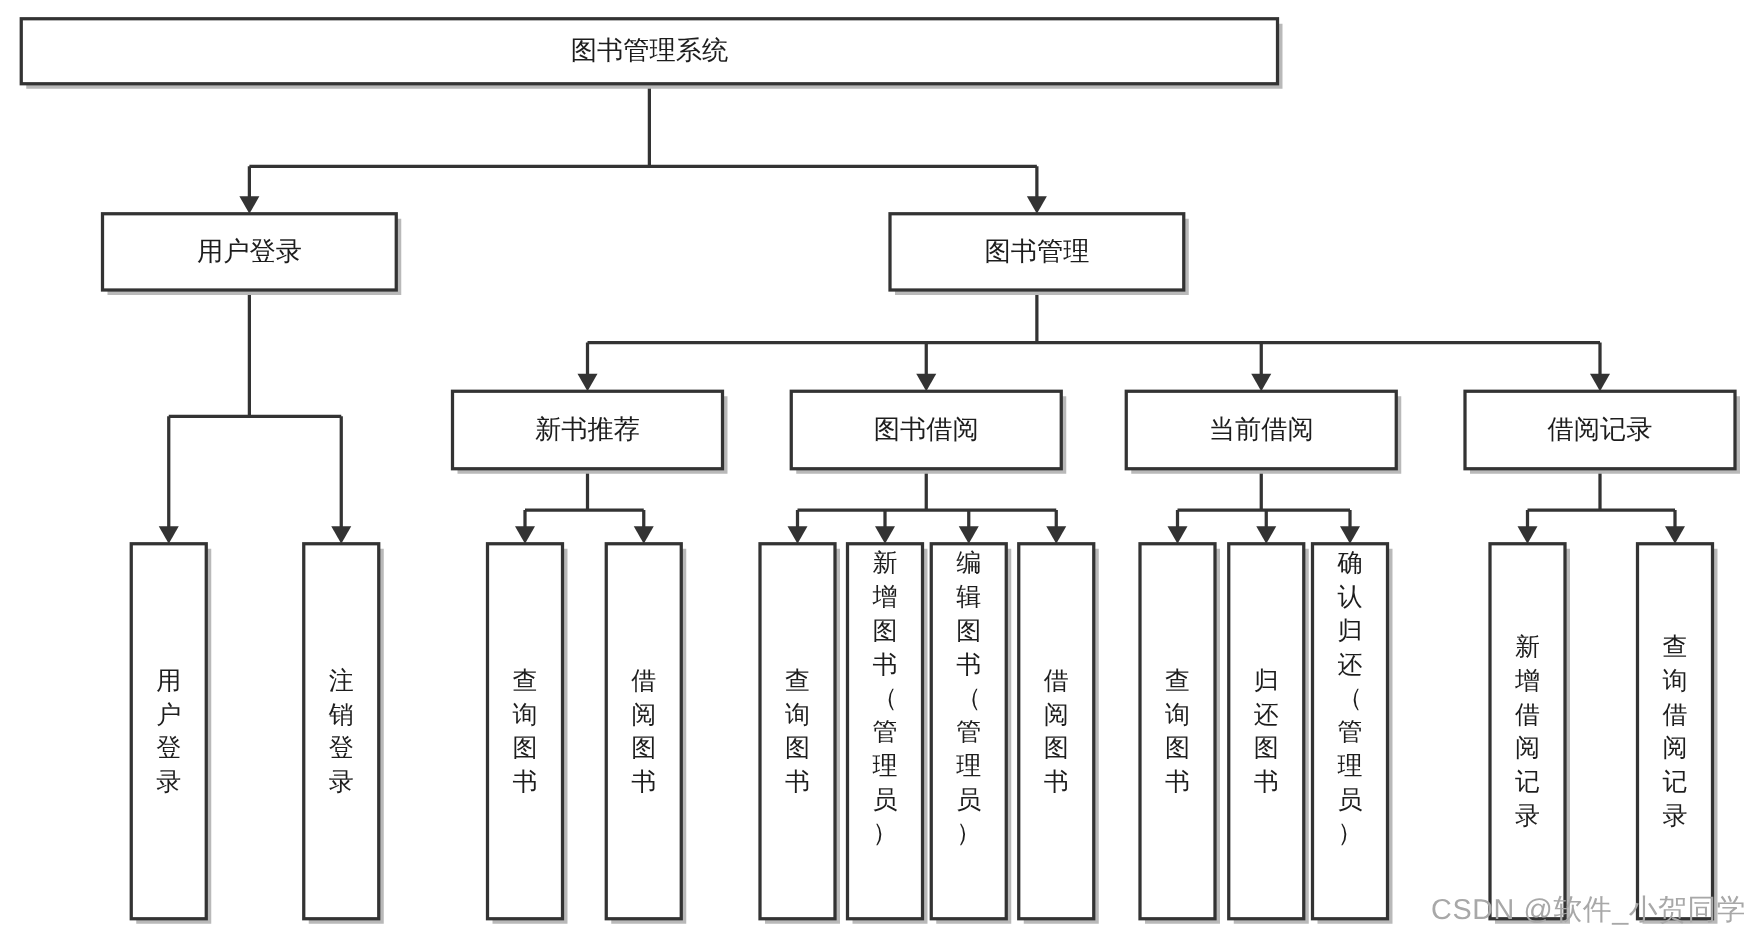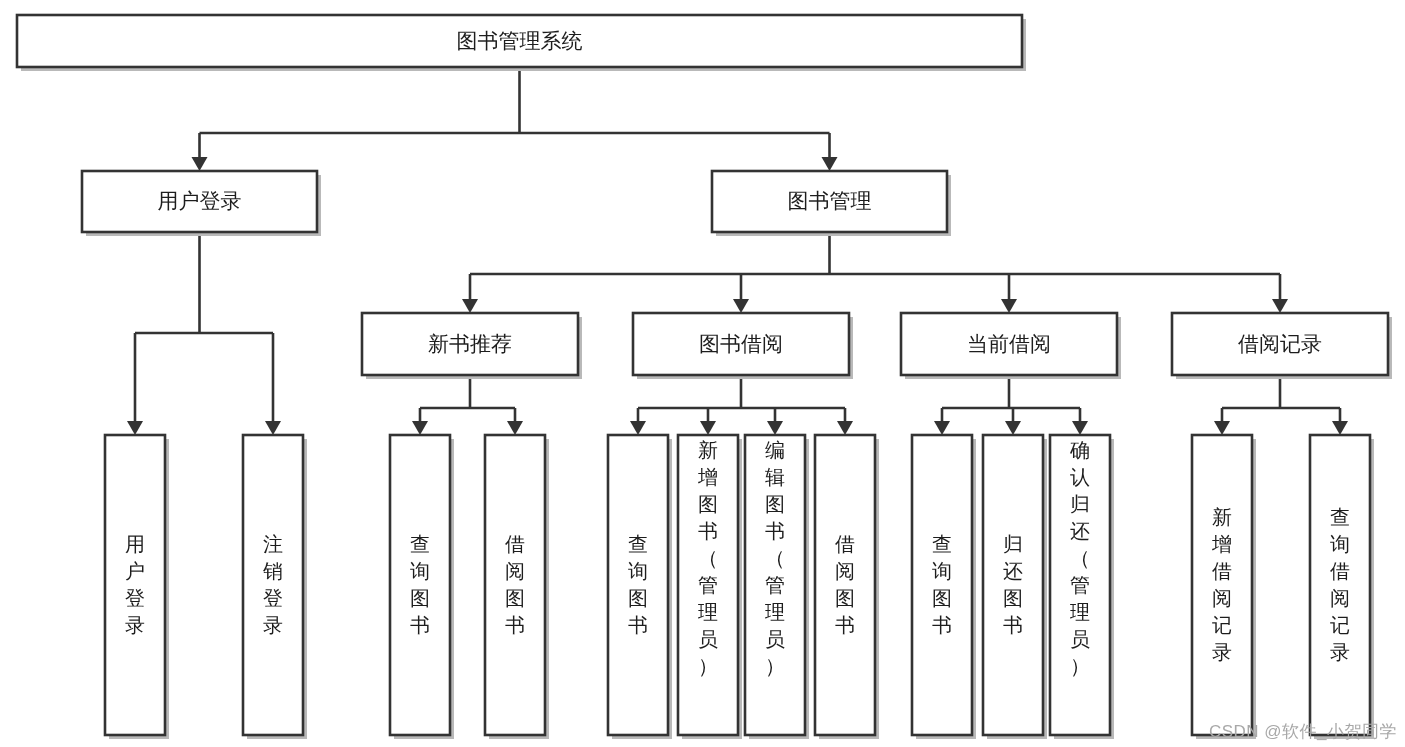--- a/index.html
+++ b/index.html
@@ -56,21 +56,21 @@
     font-family: "Liberation Sans", "DejaVu Sans", sans-serif;
     font-size: 20px;
     fill: #1d1d1d;
     text-anchor: middle;
   }
   .watermark {
     position: absolute;
     right: 8px;
     bottom: 4px;
     font-family: "Liberation Sans", "DejaVu Sans", sans-serif;
-    font-size: 17px;
+    font-size: 23px;
     color: #a8a8a8;
     letter-spacing: 0.5px;
     white-space: nowrap;
     pointer-events: none;
   }
 </style>
 </head>
 <body>
 
 <div id="diagram-root">

